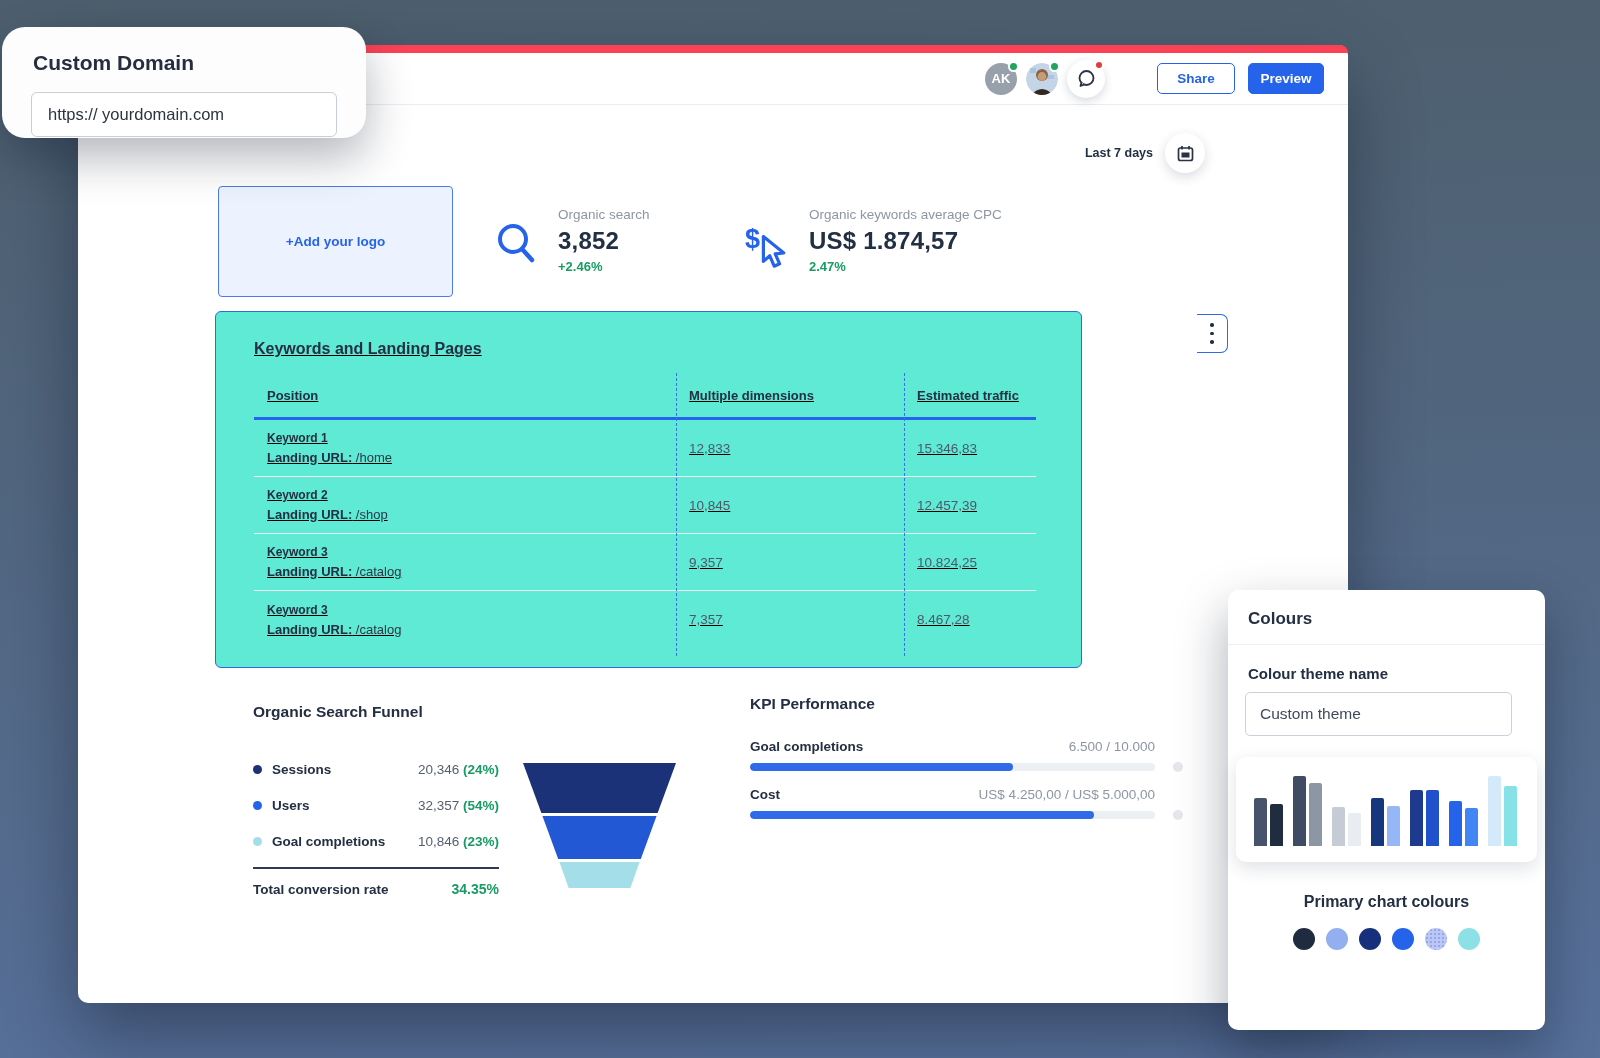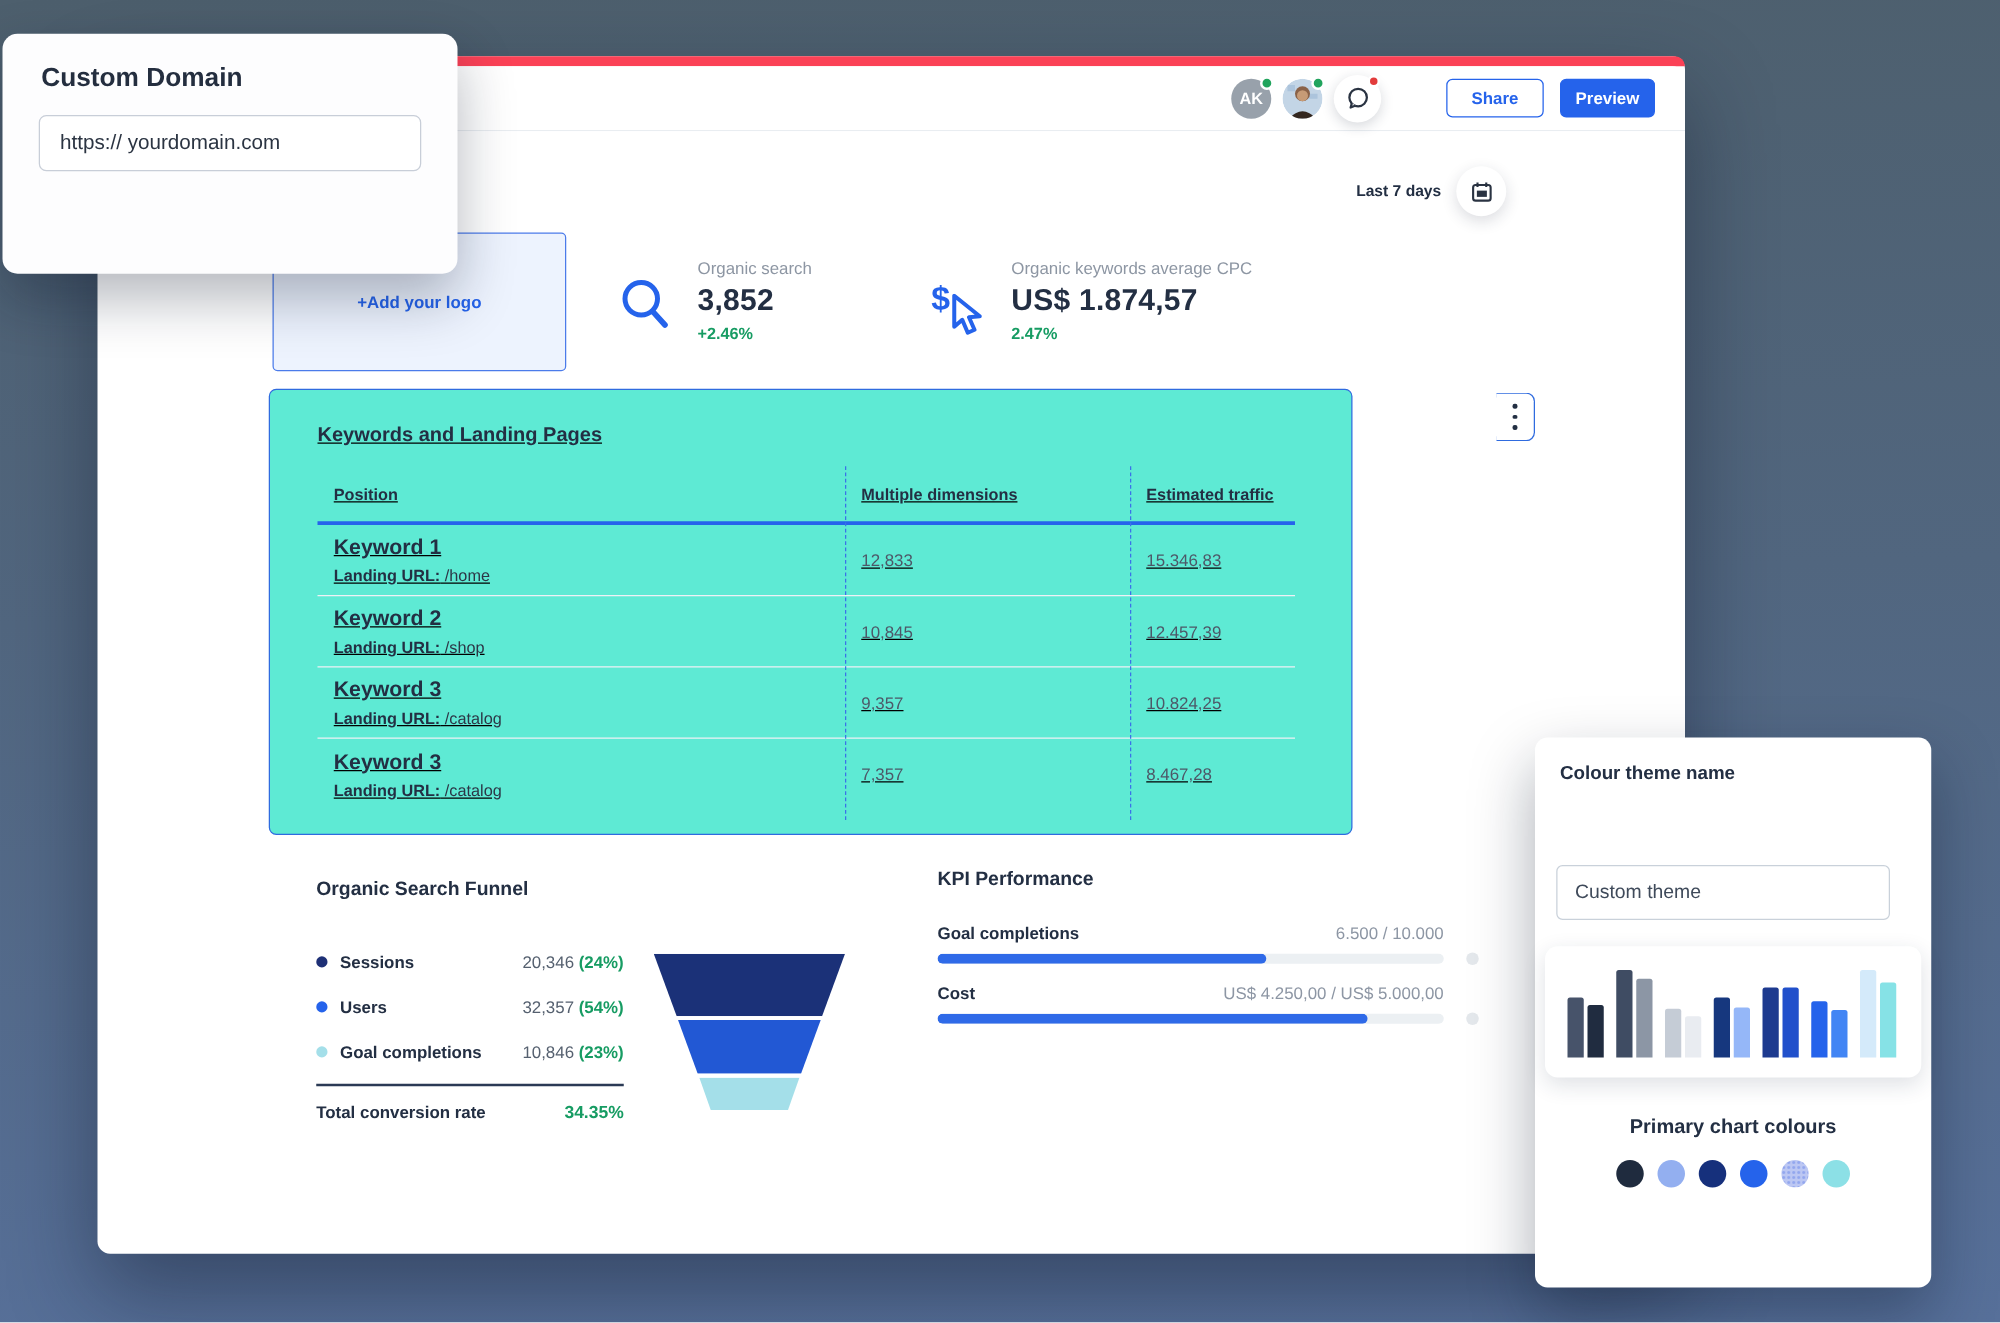--- a/index.html
+++ b/index.html
@@ -62,21 +62,21 @@
            border:1.5px solid #2f6bdf; border-left:none; border-radius:0 7px 7px 0;
            display:flex; flex-direction:column; align-items:center; justify-content:center; gap:5px; cursor:pointer; }
   .kebab i { width:3.5px; height:3.5px; border-radius:50%; background:#232f43; }
   .kw-title { font-size:16px; font-weight:700; color:#232f43; padding:28px 0 22px 0; }
   .kw-grid { display:grid; grid-template-columns:422px 228px 1fr; }
   .kw-head { border-bottom:3px solid #2563eb; }
   .kw-head > div { font-size:13px; font-weight:700; color:#232f43; padding:8px 0 14px 13px; }
   .kw-row { height:57px; border-bottom:1px solid #eef1f5; align-items:center; }
   .kw-row:last-child { border-bottom:none; }
   .kw-row > div { padding-left:13px; }
-  .kw-name { font-size:17px; font-weight:700; color:#232f43; margin-bottom:5px; }
+  .kw-name { font-size:12px; font-weight:700; color:#232f43; margin-bottom:5px; }
   .kw-url { font-size:13px; color:#2c3646; }
   .kw-url b { font-weight:700; color:#232f43; }
   .kw-num { font-size:13.5px; color:#4d5868; }
   .dash-line { position:absolute; top:61px; bottom:11px; width:0;
                border-left:1.5px dashed #3a72e8; }
   .dash-1 { left:460px; } .dash-2 { left:688px; }
 
   
   .funnel-title { position:absolute; left:175px; top:658px; font-size:15.5px; font-weight:700; color:#232f43; }
   .funnel-legend { position:absolute; left:175px; top:706px; width:246px; }
@@ -99,22 +99,22 @@
   .kpi-top { display:flex; align-items:baseline; margin-bottom:8px; padding-right:28px; }
   .kpi-label { font-size:13.5px; font-weight:700; color:#232f43; }
   .kpi-val { margin-left:auto; font-size:13.5px; color:#8d96a4; }
   .kpi-barline { display:flex; align-items:center; }
   .kpi-track { width:405px; height:8px; border-radius:4px; background:#ecf0f3; overflow:hidden; }
   .kpi-fill { height:100%; border-radius:4px; }
   .kpi-ind { border-radius:50%; margin-left:auto; display:flex; align-items:center; justify-content:center;
              color:#fff; font-size:10px; font-weight:700; flex:0 0 auto; }
 
   
-  .domain-card { position:absolute; left:2px; top:27px; width:364px; height:192px; z-index:30;
-                 background:#fdfdfe; border-radius:12px; box-shadow:0 20px 45px rgba(10,20,40,.30); }
+  .domain-card { position:absolute; left:2px; top:27px; width:364px; height:111px; z-index:30;
+                 background:#fdfdfe; border-radius:23px; box-shadow:0 20px 45px rgba(10,20,40,.30); }
   .domain-title { font-size:21px; font-weight:700; color:#242e3f; padding:24px 0 0 31px; }
   .domain-input { position:absolute; left:29px; top:65px; width:306px; height:45px;
                   border:1px solid #c8ced8; border-radius:6px; font-size:16.5px; color:#2b3442;
                   padding:0 16px; font-family:"Liberation Sans", sans-serif; background:#fff; }
 
   
   .colours { position:absolute; left:1228px; top:590px; width:317px; height:440px; z-index:20;
              background:#fff; border-radius:10px; box-shadow:0 22px 50px rgba(10,20,40,.35); }
   .colours-title { font-size:17px; font-weight:700; color:#232f43; padding:19px 0 15px 20px;
                    border-bottom:1px solid #edf0f3; }
@@ -338,20 +338,21 @@
         </div>
     </div>
   </div>
 
   <div class="domain-card">
     <div class="domain-title">Custom Domain</div>
     <input class="domain-input" type="text" value="https:// yourdomain.com" style="">
   </div>
 
   <div class="colours">
+    <div class="colours-title">Colours</div>
     <div class="theme-label">Colour theme name</div>
     <input class="theme-input" type="text" value="Custom theme" style="">
     <div class="bars-card">
 
         <div class="pbar" style="height: 48px; background: rgb(71, 83, 106); margin-right: 3px;"></div>
 
         <div class="pbar" style="height: 42px; background: rgb(32, 44, 64); margin-right: 10px;"></div>
 
         <div class="pbar" style="height: 70px; background: rgb(63, 76, 99); margin-right: 3px;"></div>
 

